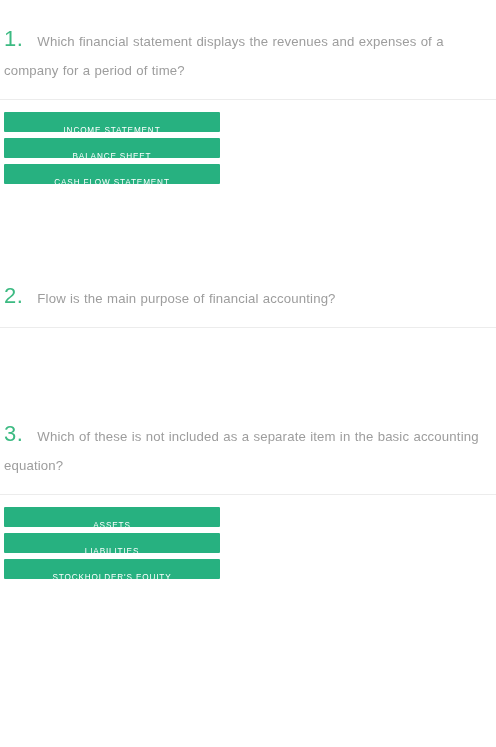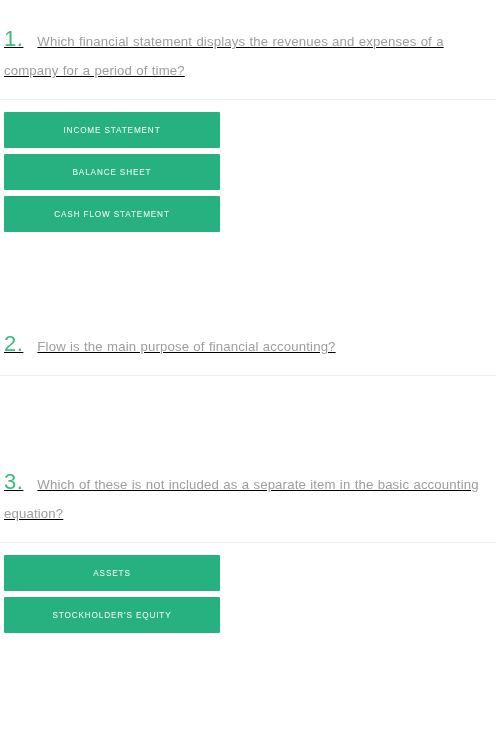--- a/index.html
+++ b/index.html
@@ -23,21 +23,20 @@
   .question-block {
     position: relative;
     width: 100%;
     box-sizing: border-box;
   }
 
   .question-row {
     display: block;
     padding: 0 10px 0 4px;
     box-sizing: border-box;
-    text-decoration: underline;
   }
 
   .question-line {
     color: #9d9d9d;
     font-size: 13.2px;
     line-height: 29px;
     font-weight: 400;
     letter-spacing: 0.15px;
     word-spacing: 0.4px;
   }
@@ -70,23 +69,23 @@
     background: #27b180;
     color: #ffffff;
     border: 0;
     outline: 0;
     font-family: "Liberation Sans", sans-serif;
     font-size: 8.2px;
     letter-spacing: 0.85px;
     text-transform: uppercase;
     text-align: center;
     min-width: 216px;
-    height: 36px;
+    height: 20px;
     line-height: 21px;
-    padding: 2px 14px;
+    padding: 8px 14px;
     margin: 0 0 6px 0;
     border-radius: 1px;
     cursor: pointer;
     white-space: nowrap;
     box-sizing: border-box;
     width: auto;
   }
 
   .answers-inner {
     display: inline-block;
@@ -120,15 +119,15 @@
         <div class="question-line"><span class="qnum">2.</span><span class="qtext">Flow is the main purpose of financial accounting?</span></div>
       </div>
       <div class="divider"></div>
       <div class="spacer-after-answers"></div>
     </div>
     <div class="question-block" id="block-2">
       <div class="question-row q-text-wrap">
         <div class="question-line"><span class="qnum">3.</span><span class="qtext">Which of these is not included as a separate item in the basic accounting equation?</span></div>
       </div>
       <div class="divider"></div>
-      <div class="answers"><div class="answers-inner"><button class="answer-btn">Assets</button><button class="answer-btn">Stockholder's Equity</button></div></div>
+      <div class="answers"><div class="answers-inner"><button class="answer-btn">Assets</button><button class="answer-btn">Liabilities</button><button class="answer-btn">Stockholder's Equity</button></div></div>
     </div>
   </div>
 
 </body></html>

